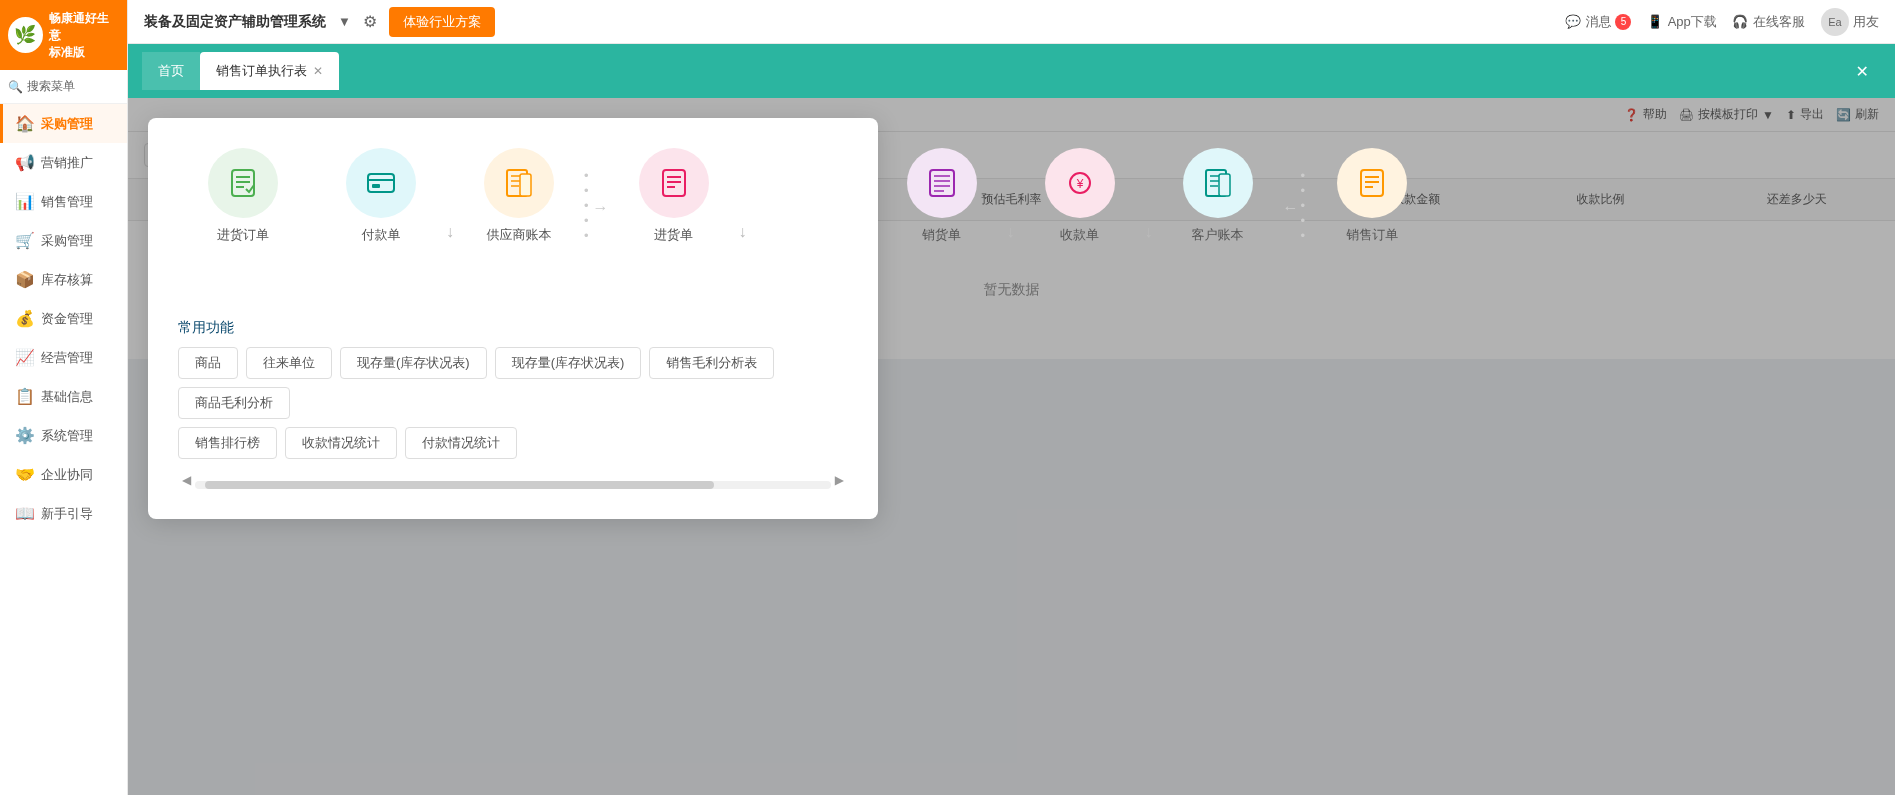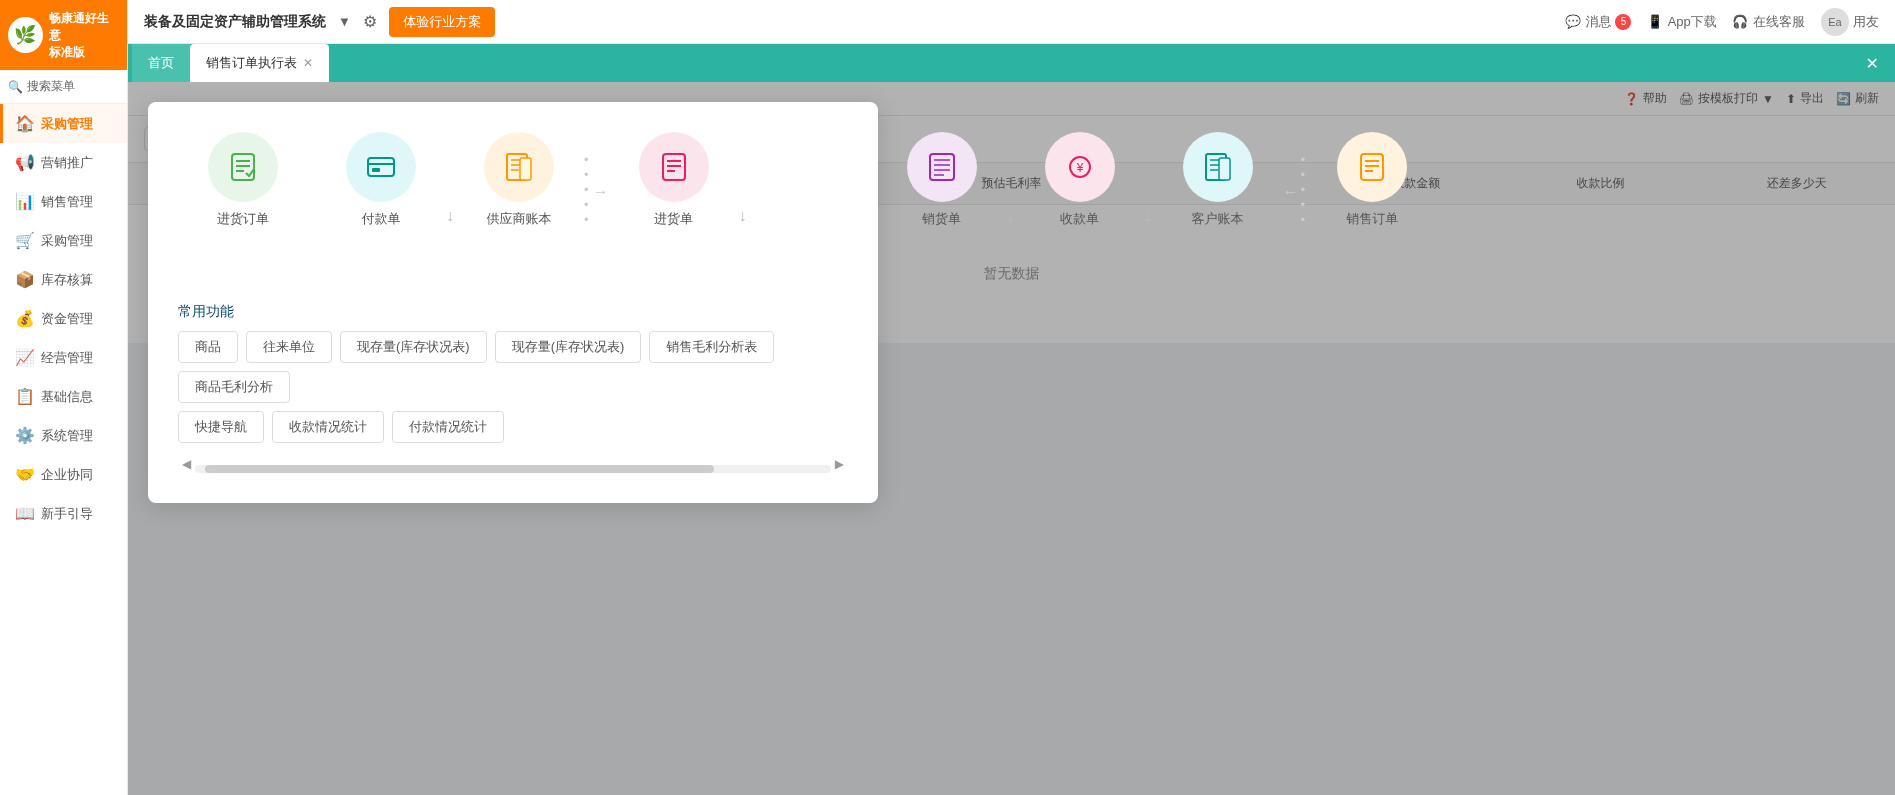--- a/index.html
+++ b/index.html
@@ -26,21 +26,21 @@
     .app-title { font-size: 14px; color: #333; font-weight: bold; }
     .header-dropdown { color: #666; cursor: pointer; }
     .header-settings { color: #666; cursor: pointer; font-size: 16px; }
     .trial-btn { background: #ff7a00; color: #fff; border: none; padding: 6px 14px; border-radius: 4px; cursor: pointer; font-size: 13px; }
     .header-right { margin-left: auto; display: flex; align-items: center; gap: 16px; color: #666; font-size: 13px; }
     .header-right-item { display: flex; align-items: center; gap: 4px; cursor: pointer; }
     .badge { background: #ff4444; color: #fff; border-radius: 50%; width: 16px; height: 16px; font-size: 10px; display: flex; align-items: center; justify-content: center; }
     .user-avatar { width: 28px; height: 28px; background: #ddd; border-radius: 50%; display: flex; align-items: center; justify-content: center; font-size: 11px; color: #666; }
 
     
-    .tab-bar { background: #2bb5a0; display: flex; align-items: center; padding: 4px; height: 38px; }
+    .tab-bar { background: #2bb5a0; display: flex; align-items: center; padding: 14px; height: 54px; }
     .tab-item { padding: 0 16px; height: 38px; display: flex; align-items: center; cursor: pointer; color: #fff; font-size: 13px; gap: 6px; }
     .tab-item.home { background: rgba(255,255,255,0.15); }
     .tab-item.active { background: #fff; color: #333; border-radius: 4px 4px 0 0; }
     .tab-close { font-size: 12px; color: #999; cursor: pointer; }
     .tab-bar-close { margin-left: auto; padding: 0 12px; color: #fff; cursor: pointer; font-size: 16px; }
 
     
     .content-area { flex: 1; background: #f0f2f5; position: relative; overflow: hidden; }
 
     
@@ -379,21 +379,21 @@
             <div class="common-functions-title">常用功能</div>
             <div class="common-functions-row">
               <button class="func-btn">商品</button>
               <button class="func-btn">往来单位</button>
               <button class="func-btn">现存量(库存状况表)</button>
               <button class="func-btn">现存量(库存状况表)</button>
               <button class="func-btn">销售毛利分析表</button>
               <button class="func-btn">商品毛利分析</button>
             </div>
             <div class="common-functions-row">
-              <button class="func-btn">快捷导航</button>
+              <button class="func-btn">销售排行榜</button>
               <button class="func-btn">收款情况统计</button>
               <button class="func-btn">付款情况统计</button>
             </div>
           </div>
 
           <div class="modal-scroll-container" style="margin-top:12px;">
             <span class="modal-scroll-arrow">◀</span>
             <div class="modal-scrollbar" style="flex:1;">
               <div class="modal-scrollbar-thumb"></div>
             </div>

